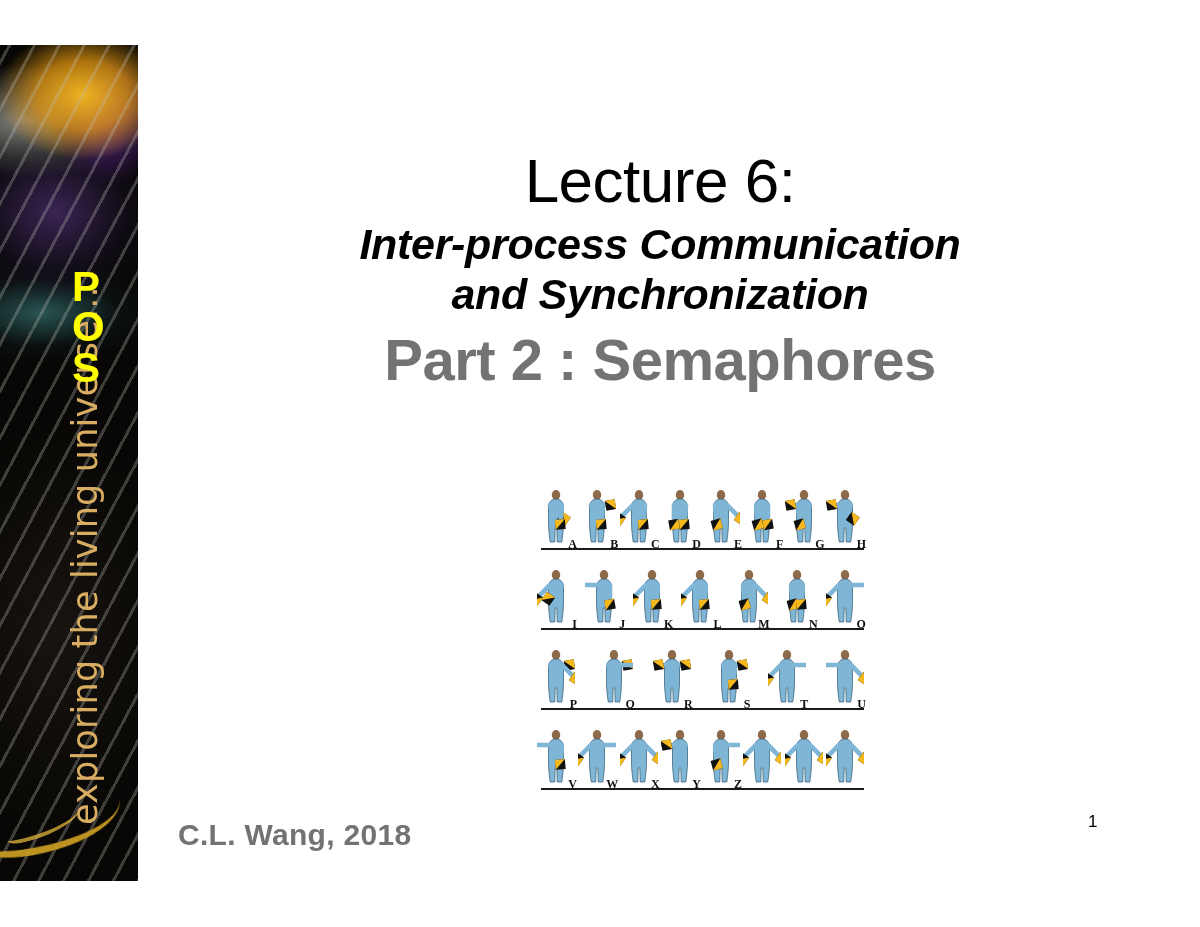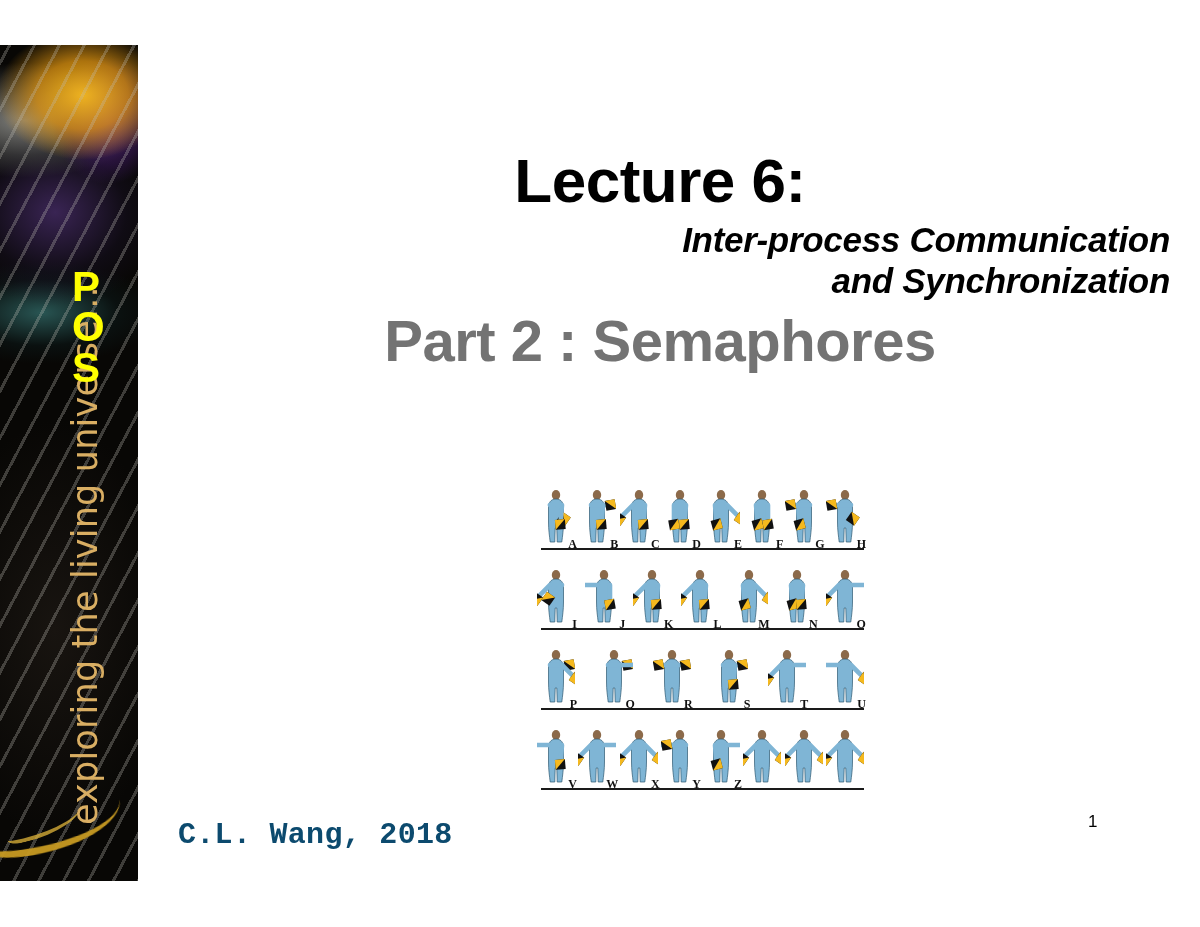--- a/index.html
+++ b/index.html
@@ -112,36 +112,35 @@
   .title-block {
     position: absolute;
     left: 150px;
     top: 150px;
     width: 1020px;
     text-align: center;
   }
   .lecture-title {
     font-family: "Liberation Sans Narrow", "Liberation Sans", sans-serif;
     font-size: 62px;
-    font-weight: 700;
+    font-weight: 400;
     color: #000000;
     line-height: 1.0;
     letter-spacing: -0.5px;
     margin: 0 0 8px 0;
   }
   .subtitle-line {
     font-family: "Liberation Sans Narrow", "Liberation Sans", sans-serif;
-    font-size: 35px;
+    font-size: 43px;
     font-weight: 700;
     font-style: italic;
     color: #000000;
     line-height: 1.16;
     letter-spacing: -0.3px;
     margin: 0;
-    text-align: right;
   }
   .part-title {
     font-family: "Liberation Sans Narrow", "Liberation Sans", sans-serif;
     font-size: 58px;
     font-weight: 700;
     color: #737373;
     line-height: 1.05;
     letter-spacing: -0.5px;
     margin: 10px 0 0 0;
   }
@@ -190,24 +189,24 @@
     font-family: "Liberation Serif", serif;
     z-index: 6;
   }
   .sem-svg { display: block; }
 
   
   .author {
     position: absolute;
     left: 178px;
     top: 818px;
-    font-family: Liberation Mono, monospace;
+    font-family: Liberation Sans, sans-serif;
     font-size: 30px;
     font-weight: 700;
-    color: #0c4a6e;
+    color: #737373;
     letter-spacing: 0.3px;
   }
   .slide-number {
     position: absolute;
     left: 1088px;
     top: 812px;
     font-family: "Liberation Sans", sans-serif;
     font-size: 17px;
     font-weight: 400;
     color: #000000;

